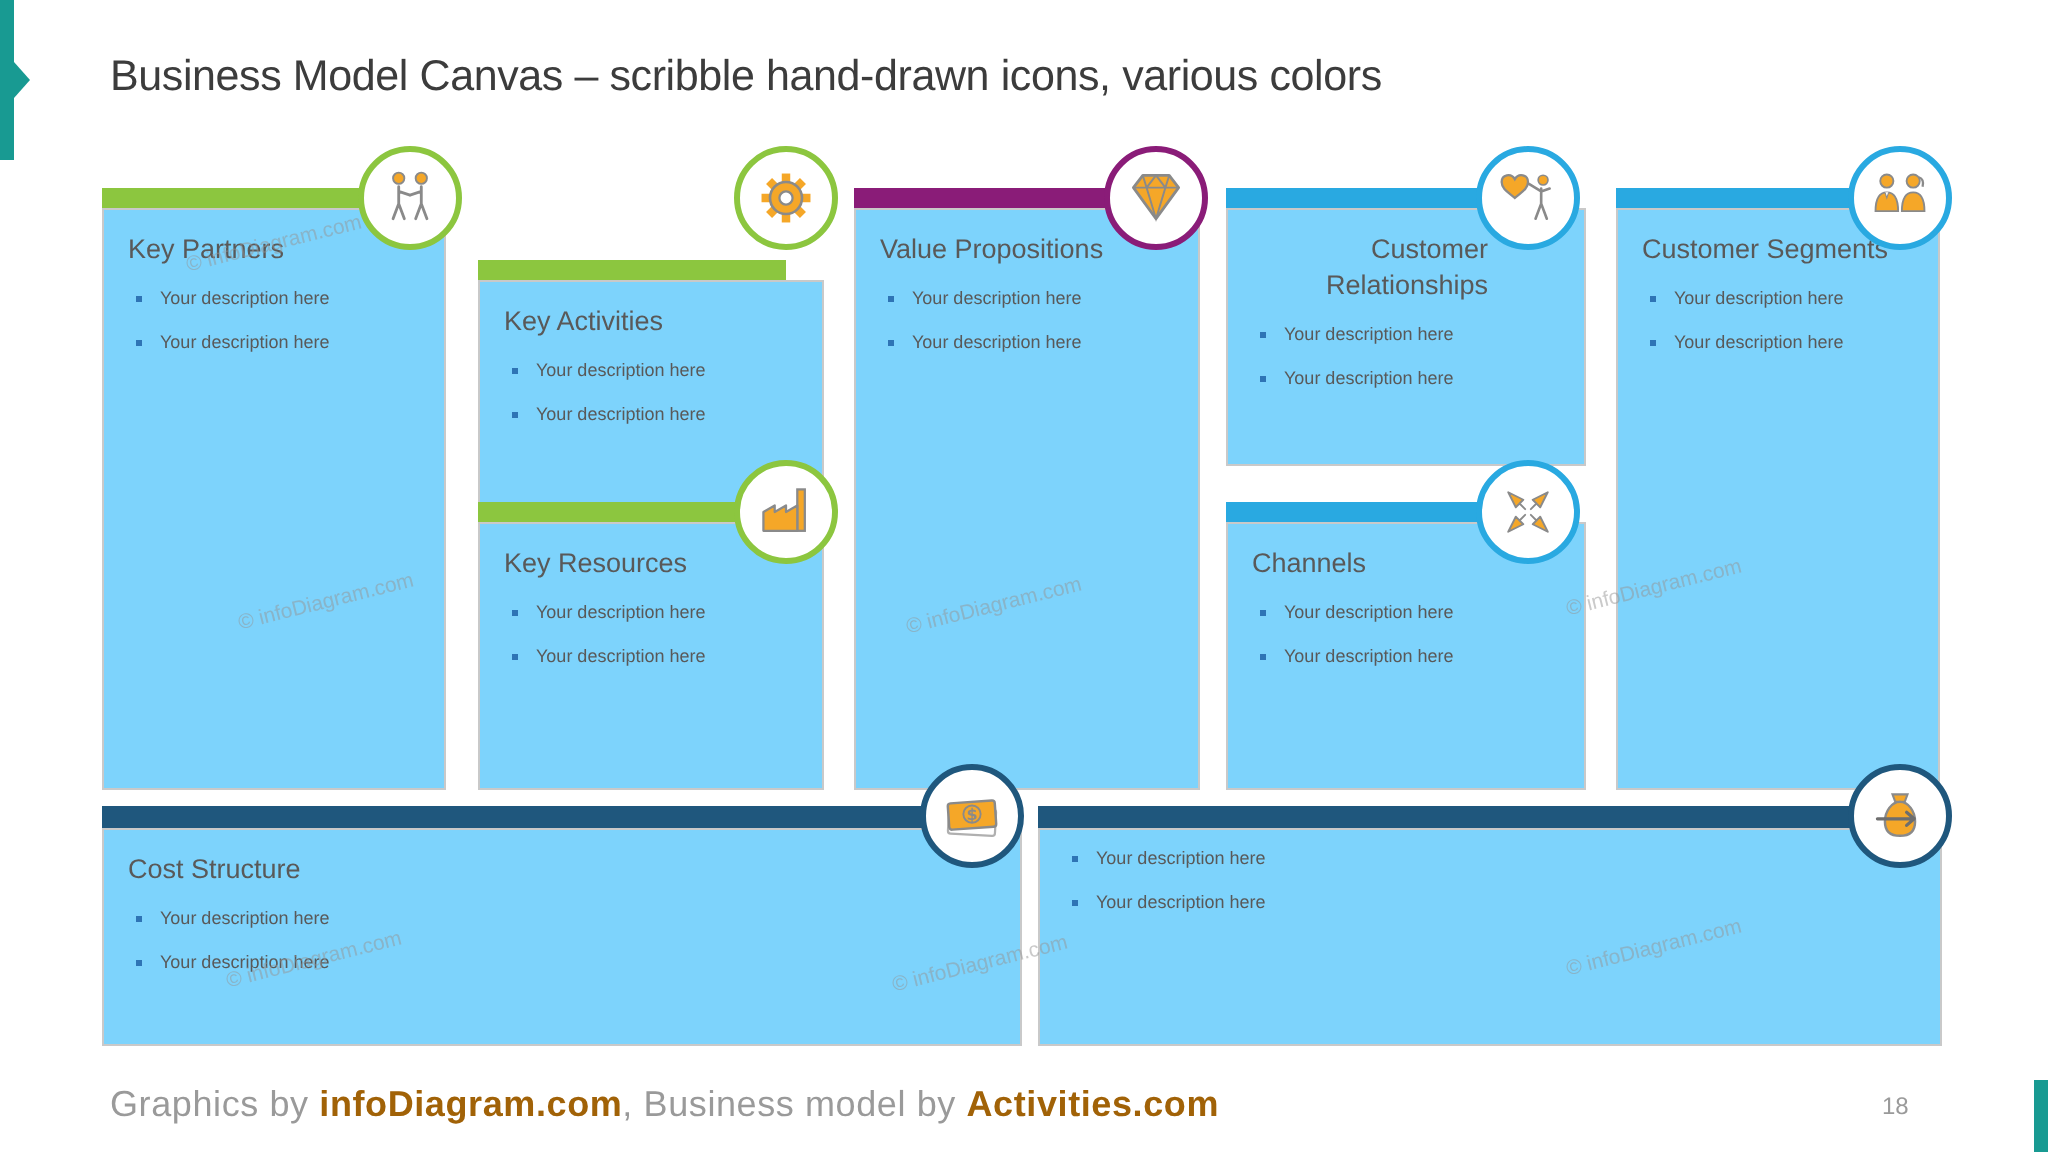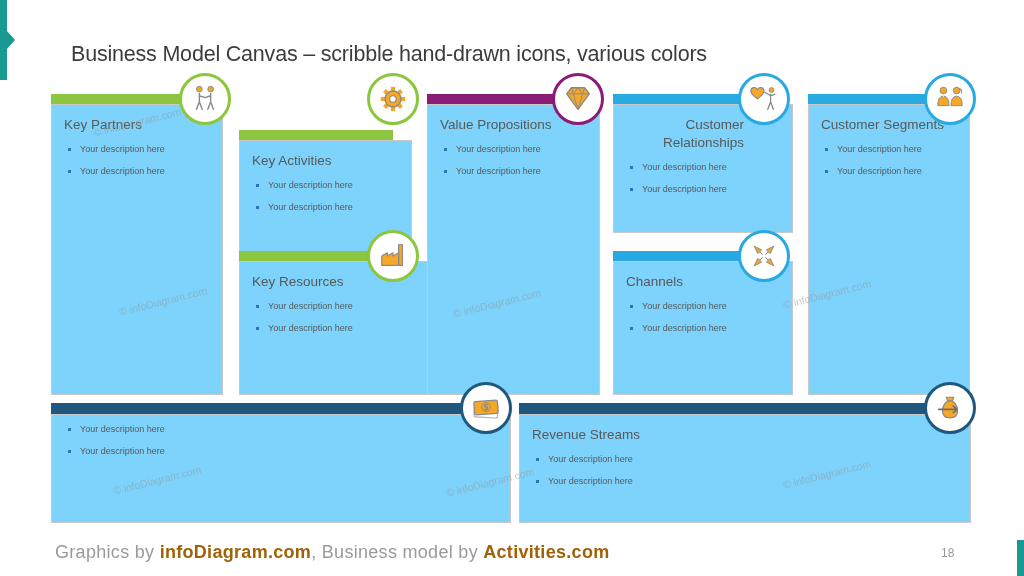--- a/index.html
+++ b/index.html
@@ -46,21 +46,21 @@
 </style>
 </head>
 <body>
 
 <div class="slide">
 
   <div class="corner-tl"></div>
   <div class="corner-tl-arrow"></div>
   <div class="corner-br"></div>
 
-  <h1 class="slide-title" style="margin:16px;font-weight:400;">Business Model Canvas – scribble hand-drawn icons, various colors</h1>
+  <h1 class="slide-title" style="margin:0;font-weight:400;">Business Model Canvas – scribble hand-drawn icons, various colors</h1>
 
   <div class="box" style="left:51px;top:94px;width:172px;height:301px;">
     <div class="bar green" style="width:154px;"></div>
     <div class="body">
       <div class="box-title">Key Partners</div>
       <div class="bullet-row">
           <span class="bullet-marker"></span>
           <span class="bullet-text">Your description here</span>
         </div>
       <div class="bullet-row">
@@ -78,21 +78,21 @@
           <span class="bullet-marker"></span>
           <span class="bullet-text">Your description here</span>
         </div>
       <div class="bullet-row">
           <span class="bullet-marker"></span>
           <span class="bullet-text">Your description here</span>
         </div>
     </div>
   </div>
 
-  <div class="box" style="left:239px;top:251px;width:173px;height:144px;padding-left:47px;">
+  <div class="box" style="left:239px;top:251px;width:173px;height:144px;">
     <div class="bar green" style="width:154px;"></div>
     <div class="body">
       <div class="box-title">Key Resources</div>
       <div class="bullet-row">
           <span class="bullet-marker"></span>
           <span class="bullet-text">Your description here</span>
         </div>
       <div class="bullet-row">
           <span class="bullet-marker"></span>
           <span class="bullet-text">Your description here</span>
@@ -156,35 +156,35 @@
       <div class="bullet-row">
           <span class="bullet-marker"></span>
           <span class="bullet-text">Your description here</span>
         </div>
     </div>
   </div>
 
   <div class="box" style="left:51px;top:403px;width:460px;height:120px;">
     <div class="bar navy" style="width:435px;height:11px;"></div>
     <div class="body" style="top:11px;">
+      <div class="box-title">Cost Structure</div>
       <div class="bullet-row">
           <span class="bullet-marker"></span>
           <span class="bullet-text">Your description here</span>
         </div>
       <div class="bullet-row">
           <span class="bullet-marker"></span>
           <span class="bullet-text">Your description here</span>
         </div>
     </div>
   </div>
 
   <div class="box" style="left:519px;top:403px;width:452px;height:120px;">
     <div class="bar navy" style="width:431px;height:11px;"></div>
     <div class="body" style="top:11px;">
-      <div class="box-title">Revenue Streams</div>
       <div class="bullet-row">
           <span class="bullet-marker"></span>
           <span class="bullet-text">Your description here</span>
         </div>
       <div class="bullet-row">
           <span class="bullet-marker"></span>
           <span class="bullet-text">Your description here</span>
         </div>
     </div>
   </div>

